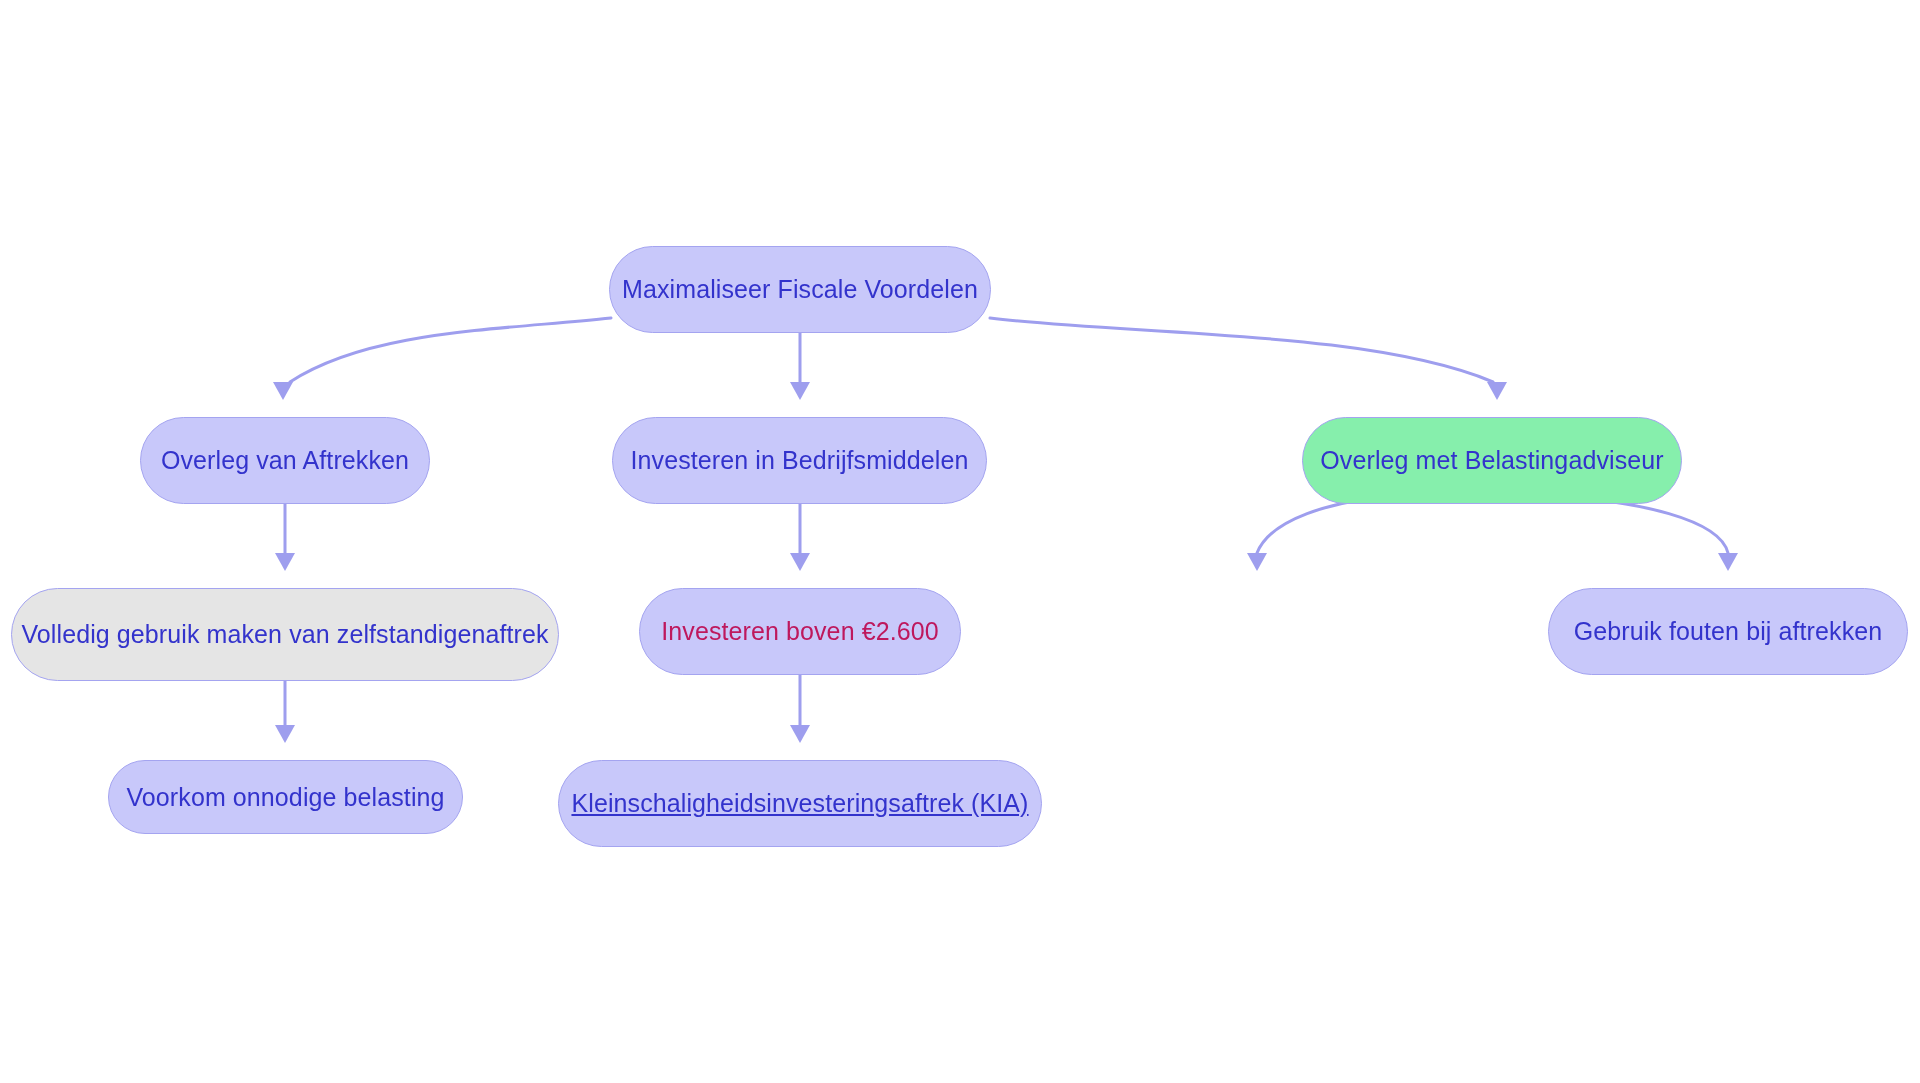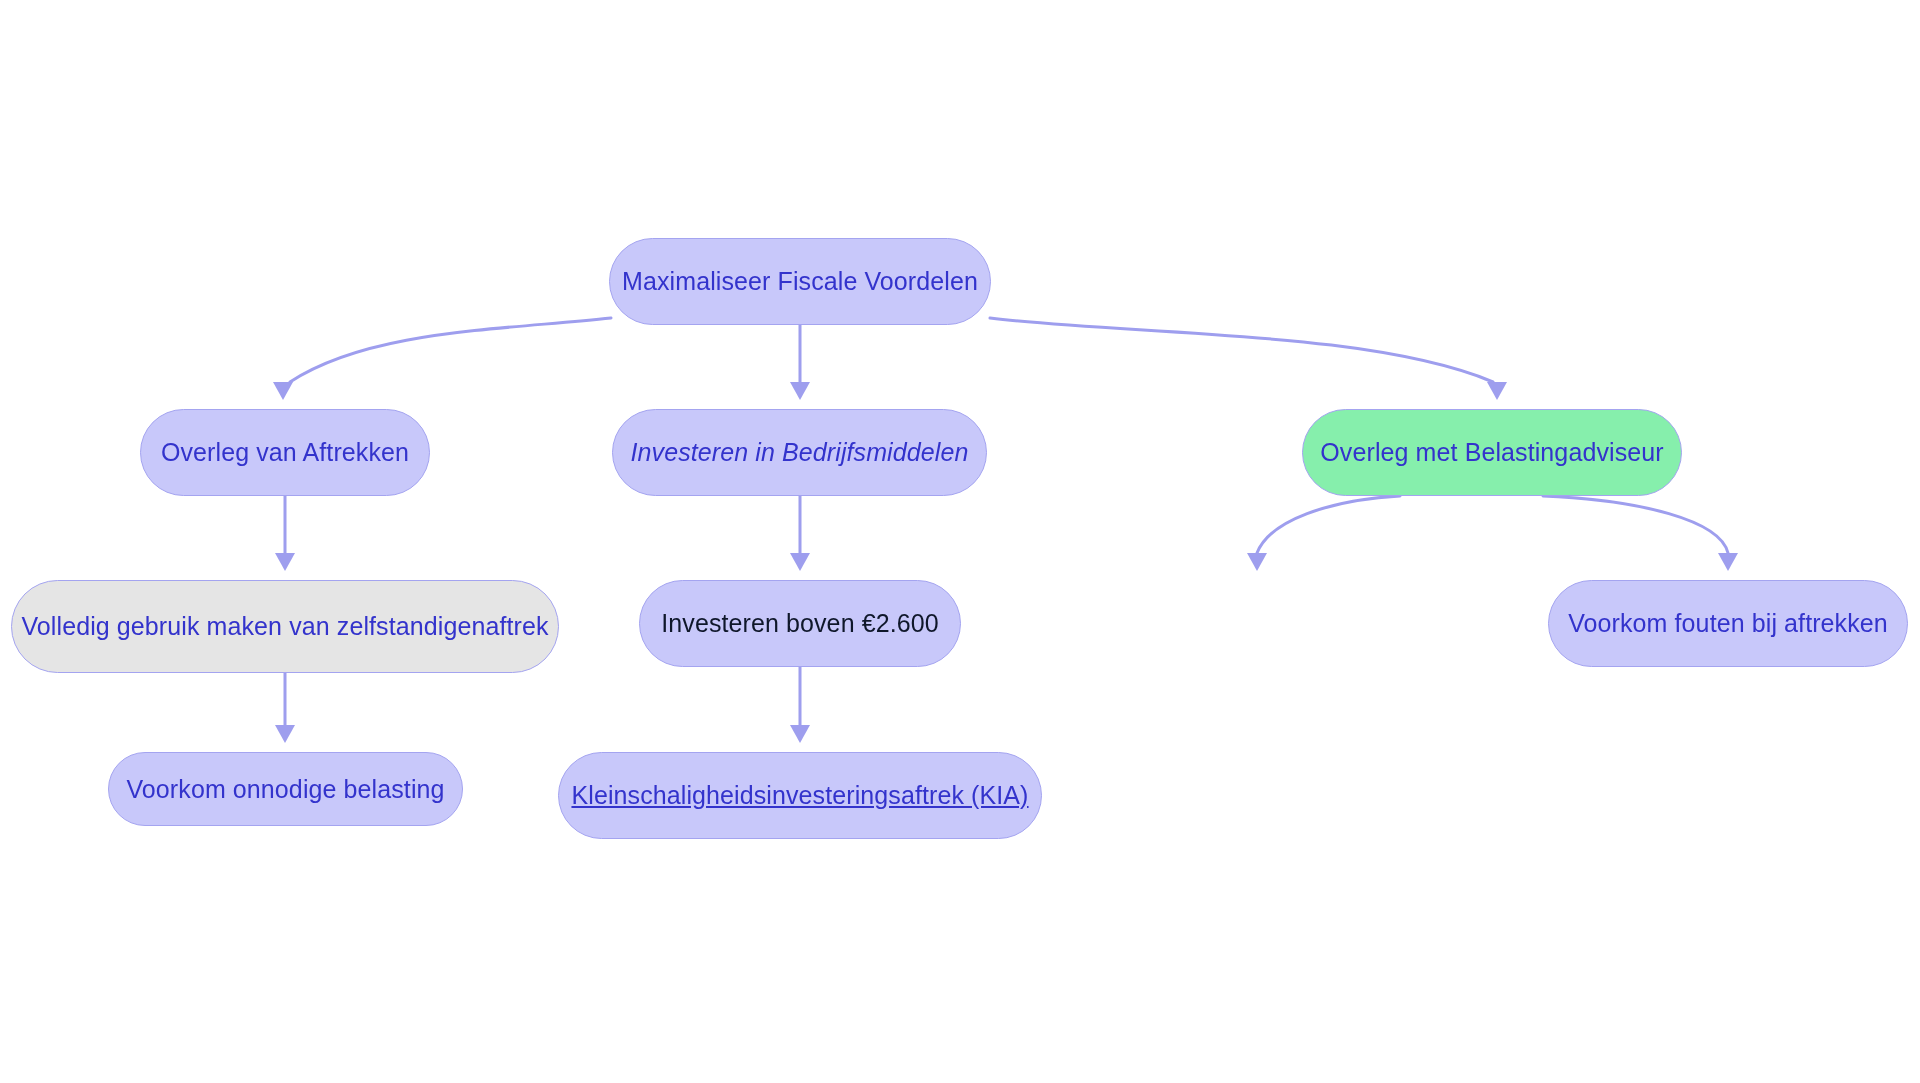--- a/index.html
+++ b/index.html
@@ -32,20 +32,21 @@
     background: #c8c8fa;
     border: 1.3px solid #a4a4f0;
     border-radius: 999px;
     color: #3333cc;
     font-size: 25px;
     font-weight: 400;
     letter-spacing: 0.1px;
     white-space: nowrap;
     text-align: center;
     padding: 0 18px;
+    margin-top: 8px;
   }
   .node-label {
     display: block;
     line-height: 1;
   }
 </style>
 </head>
 <body>
 
 <div id="canvas">
@@ -70,34 +71,34 @@
       <path d="M 800,667 L 800,725" fill="none" stroke="#9e9eee" stroke-width="3" stroke-linecap="round"></path>
       <polygon points="790,725 810,725 800,743" fill="#9e9eee"></polygon>
     </svg>
 
   <div class="node" style="left: 609px; top: 238px; width: 382px; height: 87px; background: rgb(200, 200, 250); border-color: rgb(164, 164, 240); color: rgb(51, 51, 204);">
     <span class="node-label">Maximaliseer Fiscale Voordelen</span>
   </div>
   <div class="node" style="left: 140px; top: 409px; width: 290px; height: 87px; background: rgb(200, 200, 250); border-color: rgb(164, 164, 240); color: rgb(51, 51, 204);">
     <span class="node-label">Overleg van Aftrekken</span>
   </div>
-  <div class="node" style="left: 612px; top: 409px; width: 375px; height: 87px; background: rgb(200, 200, 250); border-color: rgb(164, 164, 240); color: rgb(51, 51, 204); font-style: italic;">
+  <div class="node" style="left: 612px; top: 409px; width: 375px; height: 87px; background: rgb(200, 200, 250); border-color: rgb(164, 164, 240); color: rgb(51, 51, 204);">
     <span class="node-label">Investeren in Bedrijfsmiddelen</span>
   </div>
   <div class="node" style="left: 1302px; top: 409px; width: 380px; height: 87px; background: #86efac; border-color: rgb(164, 164, 240); color: rgb(51, 51, 204);">
     <span class="node-label">Overleg met Belastingadviseur</span>
   </div>
   <div class="node" style="left: 11px; top: 580px; width: 548px; height: 93px; background: #e5e5e5; border-color: rgb(164, 164, 240); color: rgb(51, 51, 204);">
     <span class="node-label">Volledig gebruik maken van zelfstandigenaftrek</span>
   </div>
-  <div class="node" style="left: 639px; top: 580px; width: 322px; height: 87px; background: rgb(200, 200, 250); border-color: rgb(164, 164, 240); color: #0f172a;">
+  <div class="node" style="left: 639px; top: 580px; width: 322px; height: 87px; background: rgb(200, 200, 250); border-color: rgb(164, 164, 240); color: #be185d;">
     <span class="node-label">Investeren boven €2.600</span>
   </div>
   <div class="node" style="left: 1548px; top: 580px; width: 360px; height: 87px; background: rgb(200, 200, 250); border-color: rgb(164, 164, 240); color: rgb(51, 51, 204);">
-    <span class="node-label">Voorkom fouten bij aftrekken</span>
+    <span class="node-label">Gebruik fouten bij aftrekken</span>
   </div>
   <div class="node" style="left: 108px; top: 752px; width: 355px; height: 74px; background: rgb(200, 200, 250); border-color: rgb(164, 164, 240); color: rgb(51, 51, 204);">
     <span class="node-label">Voorkom onnodige belasting</span>
   </div>
   <div class="node" style="left: 558px; top: 752px; width: 484px; height: 87px; background: rgb(200, 200, 250); border-color: rgb(164, 164, 240); color: rgb(51, 51, 204); text-decoration: underline;">
     <span class="node-label">Kleinschaligheidsinvesteringsaftrek (KIA)</span>
   </div>
 
 </div>
 

